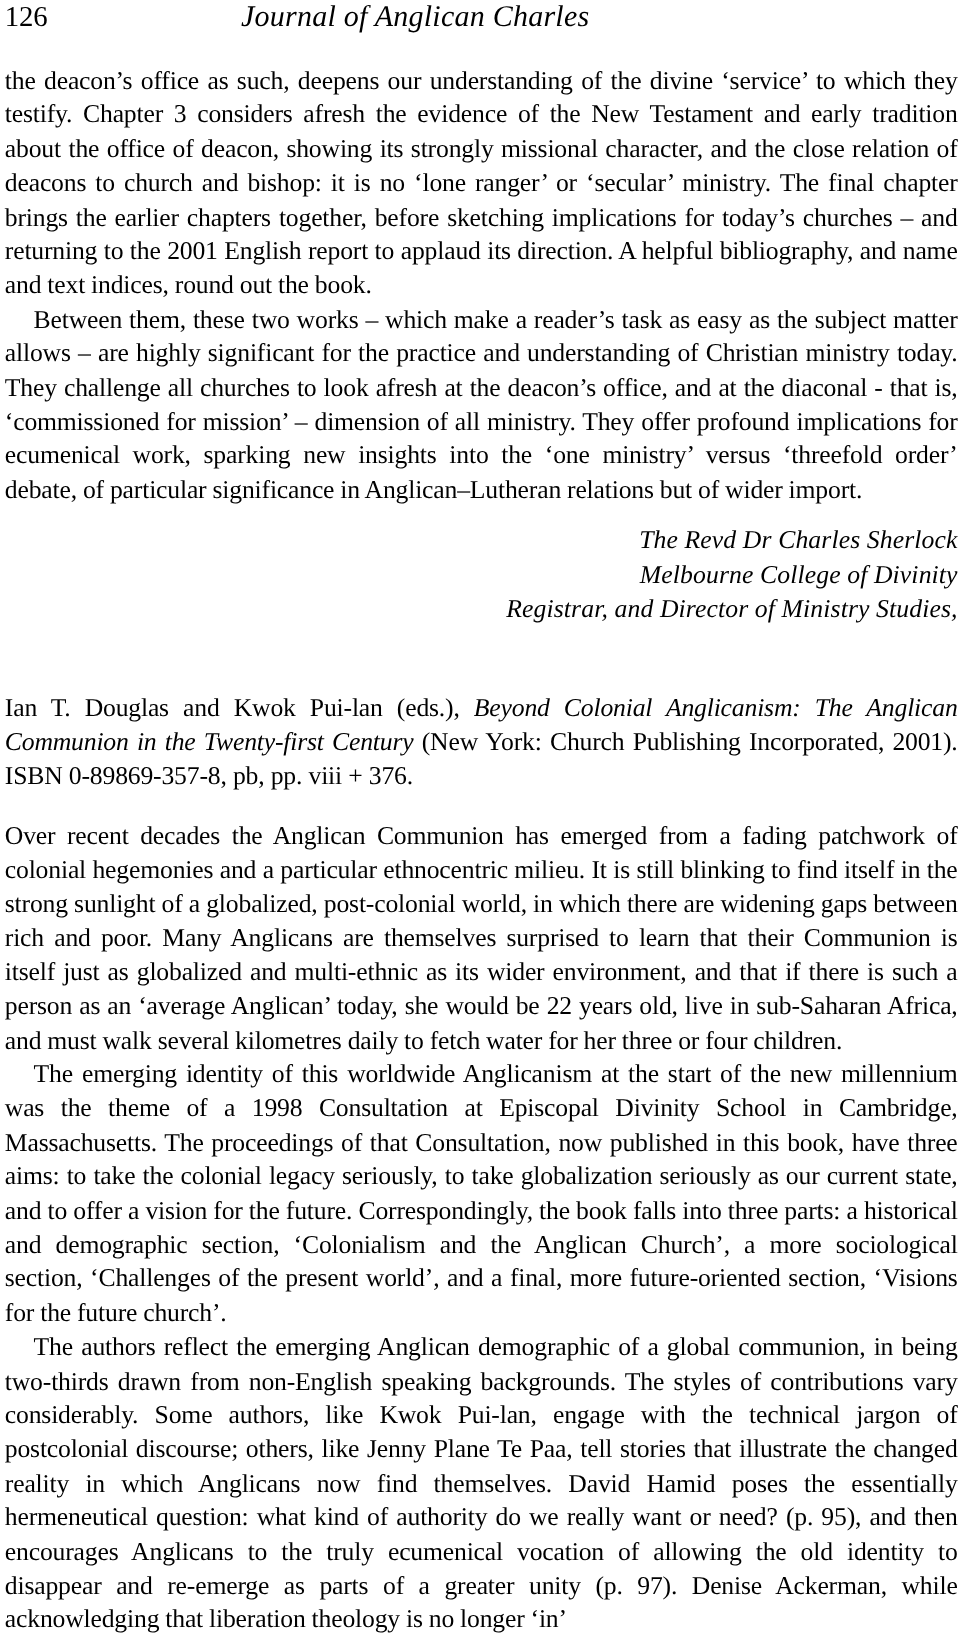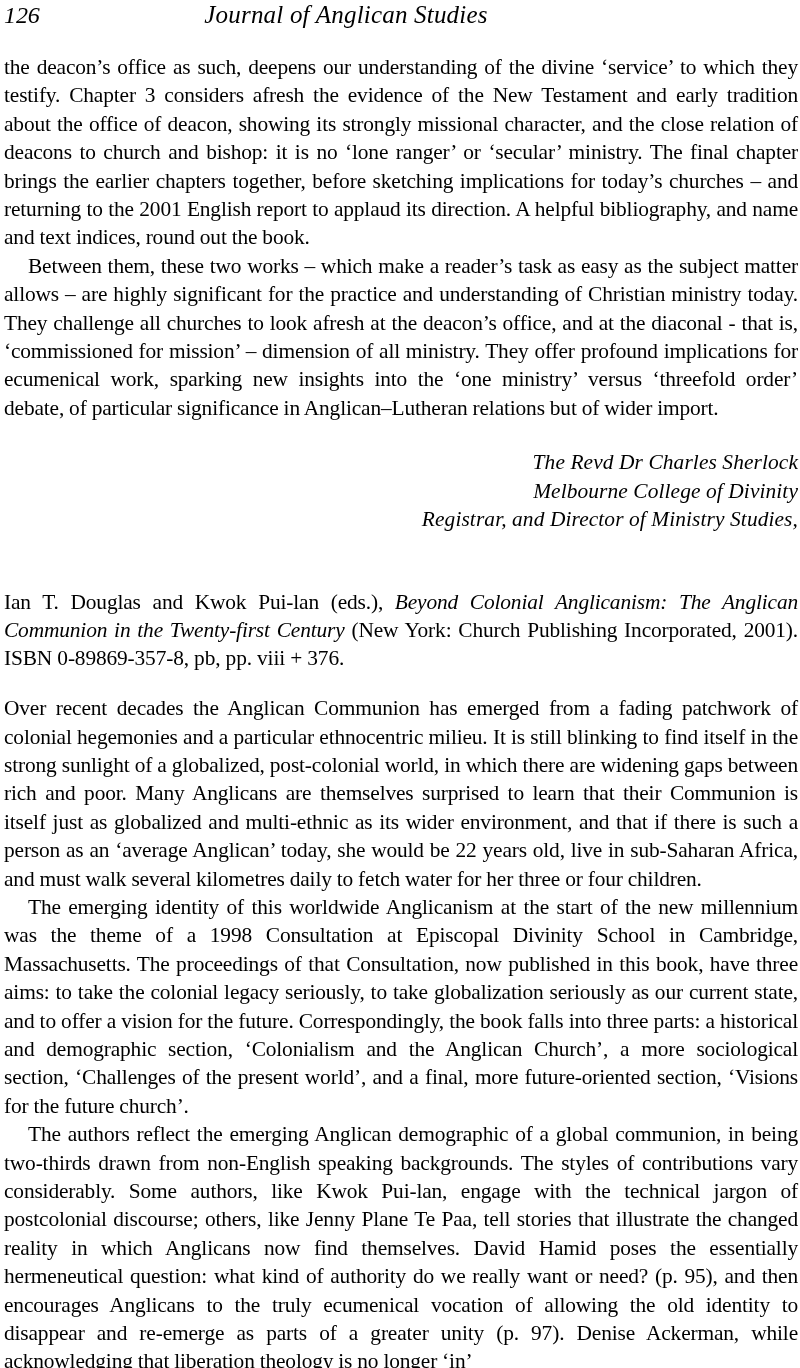--- a/index.html
+++ b/index.html
@@ -34,21 +34,20 @@
     height: 40px;
   }
   .folio {
     position: absolute;
     left: 4px;
     top: 0px;
     font-size: 24px;
     line-height: 30px;
     font-family: "Liberation Serif", "DejaVu Serif", serif;
     letter-spacing: -0.1px;
-    font-style: italic;
   }
   .journal-title {
     position: absolute;
     left: 0;
     top: 0px;
     width: 692px;
     text-align: center;
     font-style: italic;
     font-size: 25px;
     line-height: 30px;
@@ -78,21 +77,21 @@
   }
   p.body.cont {
     text-indent: 0;
     font-family: Liberation Serif, serif;
   }
 
   .italic { font-style: italic; }
 
   
   .signature {
-    margin-top: 26px;
+    margin-top: 14px;
     text-align: right;
     font-style: italic;
     font-size: 21.4px;
     line-height: 28.4px;
     letter-spacing: 0.1px;
   }
   .signature div { white-space: nowrap; }
 
   
   .citation {
@@ -105,21 +104,21 @@
 
   .after-citation { margin-top: 20px; }
 </style>
 </head>
 <body>
 
 <div class="page">
 
   <div class="running-head">
     <div class="folio">126</div>
-    <div class="journal-title">Journal of Anglican Studies</div>
+    <div class="journal-title">Journal of Anglican Charles</div>
   </div>
 
   <div class="column">
 
     <p class="body cont">the deacon’s office as such, deepens our understanding of the divine ‘service’ to which they testify. Chapter 3 considers afresh the evidence of the New Testament and early tradition about the office of deacon, showing its strongly missional character, and the close relation of deacons to church and bishop: it is no ‘lone ranger’ or ‘secular’ ministry. The final chapter brings the earlier chapters together, before sketching implications for today’s churches – and returning to the 2001 English report to applaud its direction. A helpful bibliography, and name and text indices, round out the book.</p>
 
     <p class="body indent">Between them, these two works – which make a reader’s task as easy as the subject matter allows – are highly significant for the practice and understanding of Christian ministry today. They challenge all churches to look afresh at the deacon’s office, and at the diaconal - that is, ‘commissioned for mission’ – dimension of all ministry. They offer profound implications for ecumenical work, sparking new insights into the ‘one ministry’ versus ‘threefold order’ debate, of particular significance in Anglican–Lutheran relations but of wider import.</p>
 
     <div class="signature">
       <div>The Revd Dr Charles Sherlock</div>

